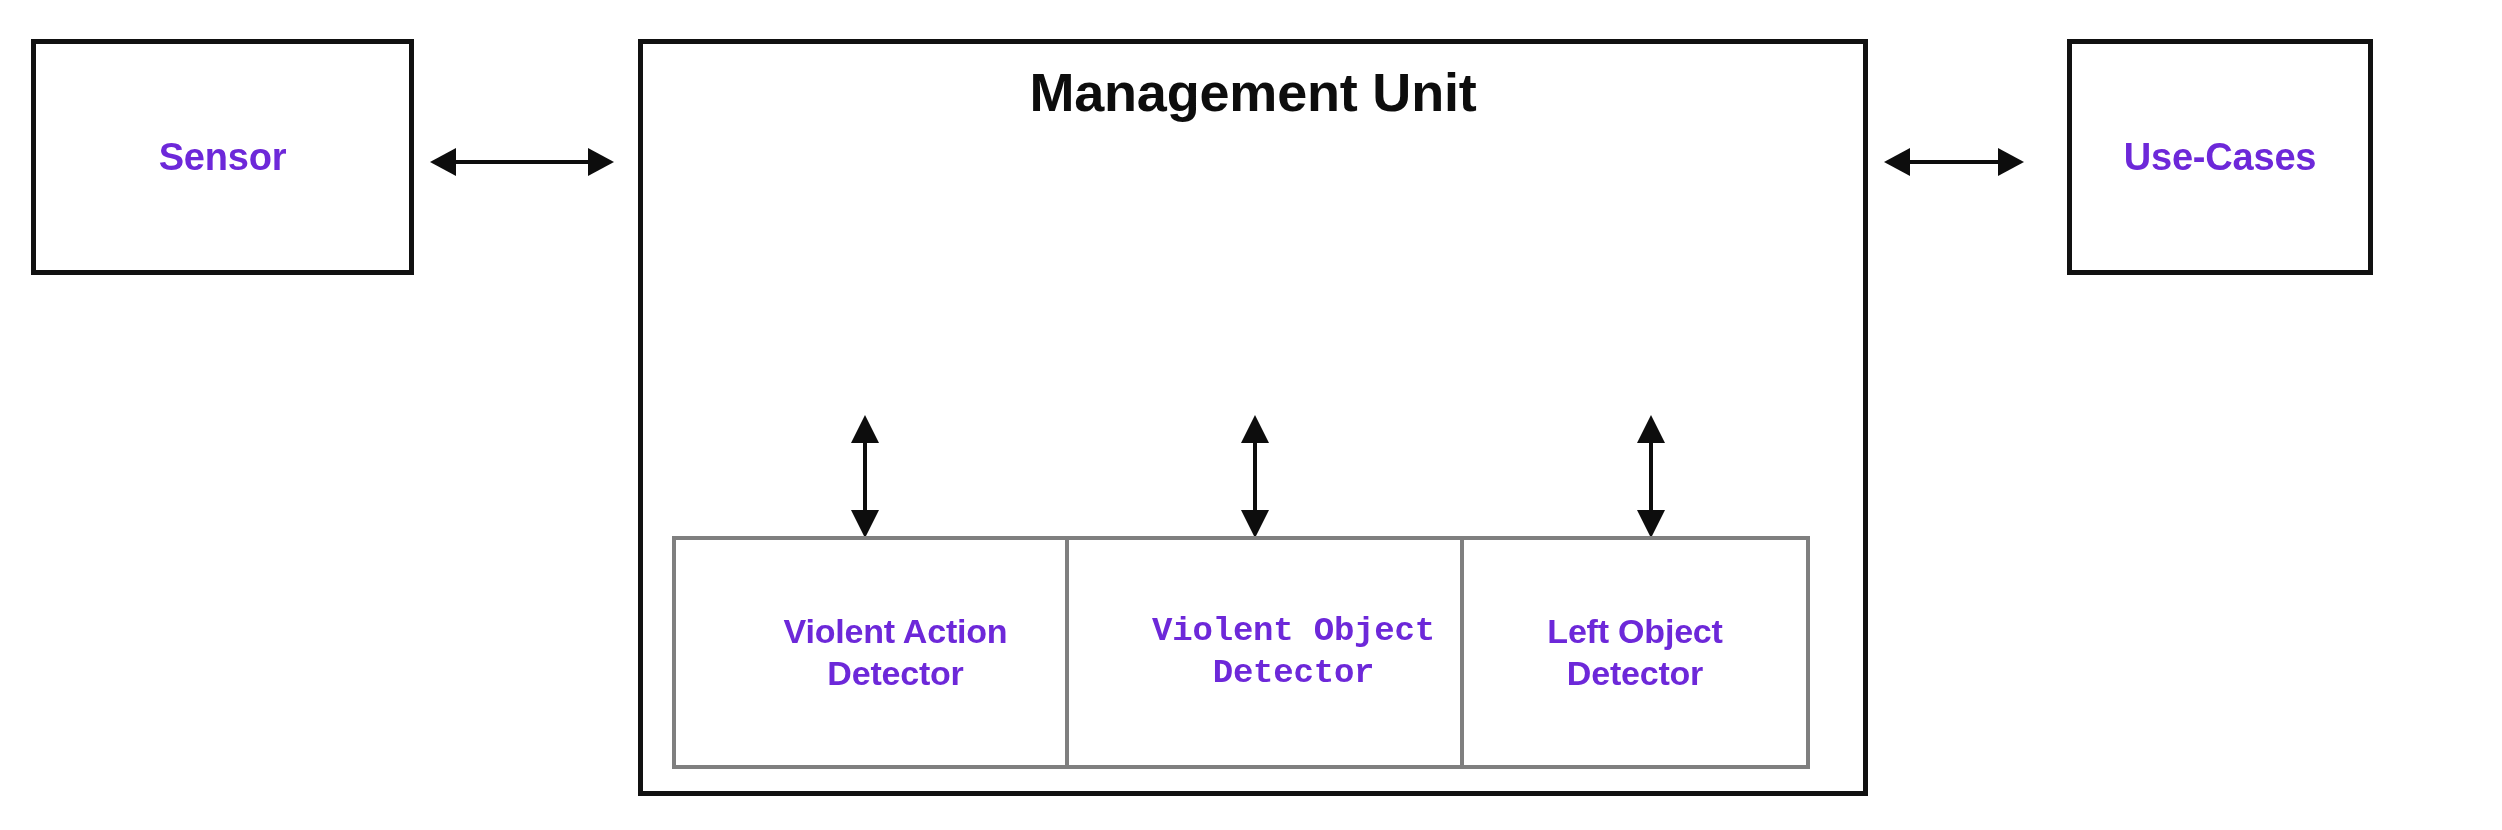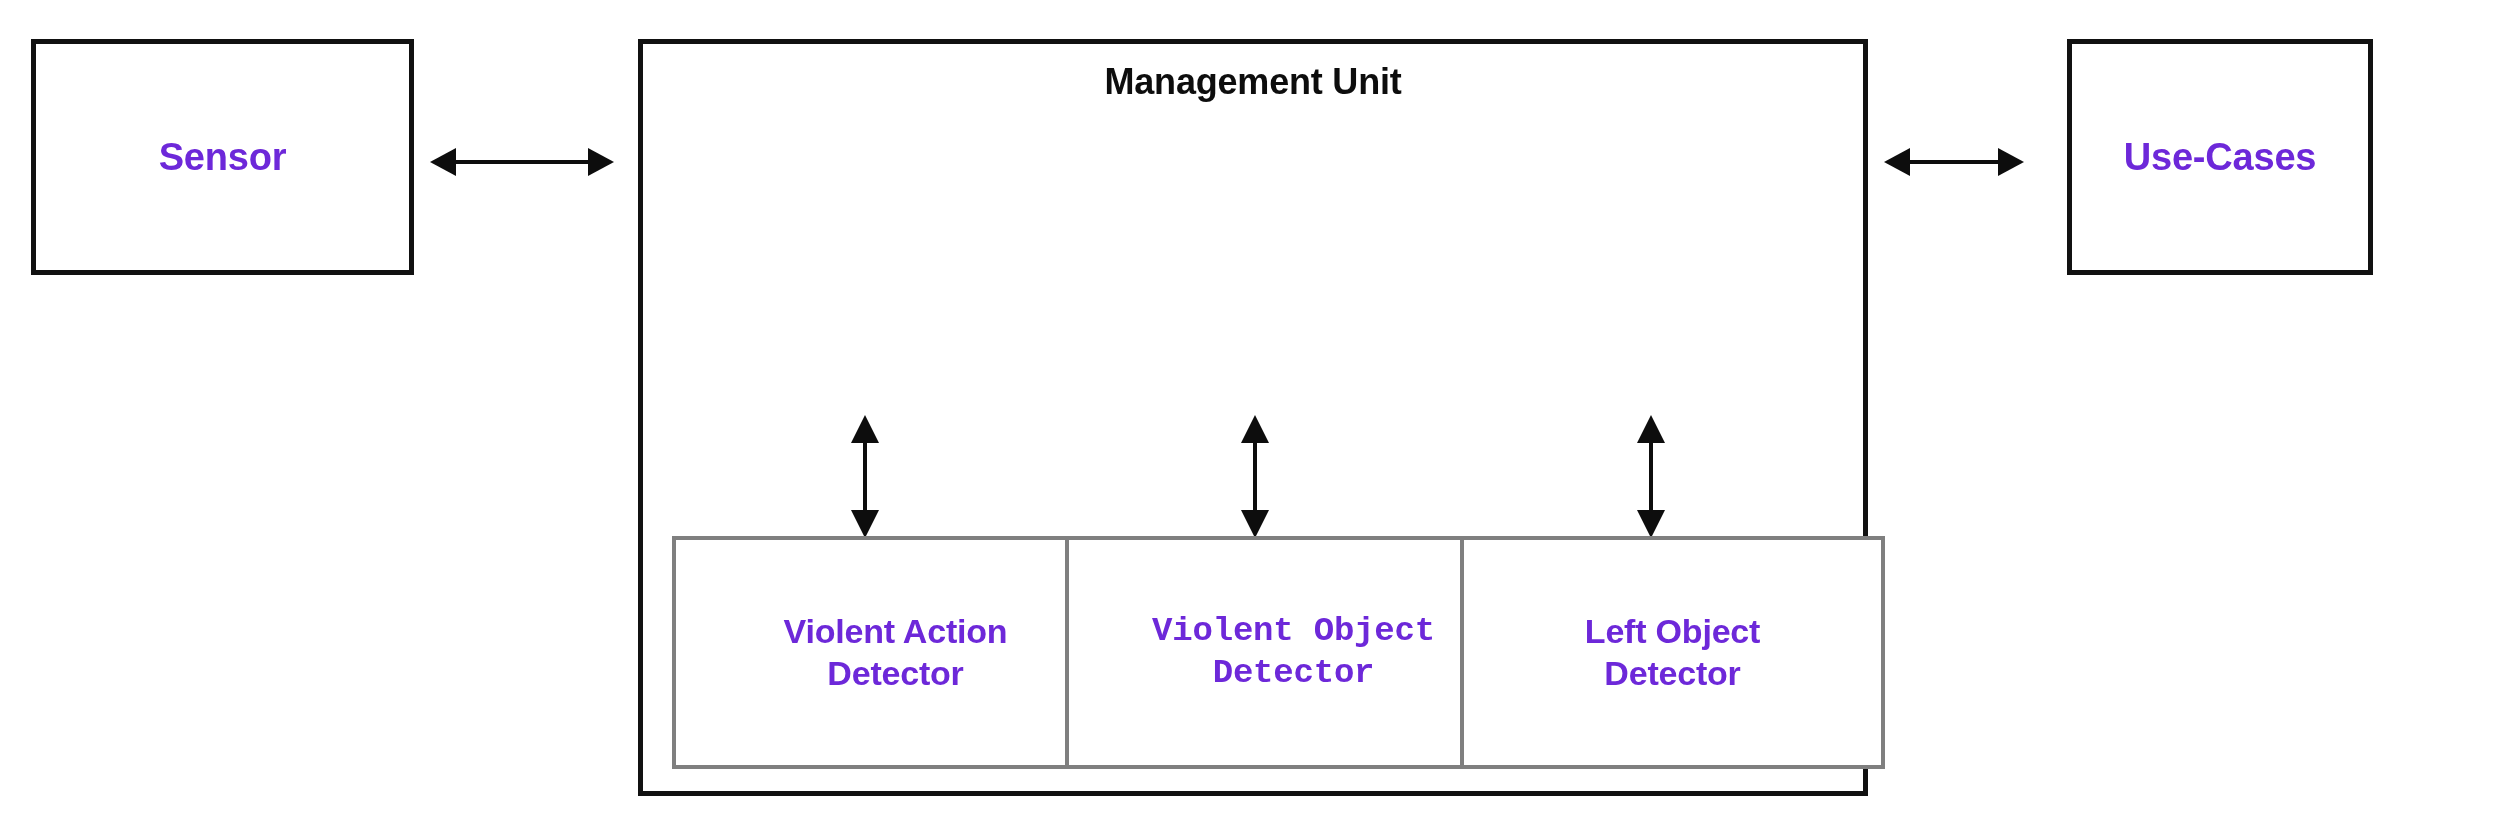--- a/index.html
+++ b/index.html
@@ -53,39 +53,39 @@
   }
   #usecases-label { font-size: 38px; }
 
   #management-box {
     left: 638px; top: 39px; width: 1230px; height: 757px;
     display: block;
   }
   #management-title {
     position: absolute;
     left: 0; right: 0; top: 17px;
-    font-size: 36px;
+    font-size: 54px;
     font-weight: bold;
     color: #0d0d0d;
     letter-spacing: -0.2px;
   }
 
   
   #computational-box {
     left: 145px; top: 139px; width: 930px; height: 233px;
   }
   #computational-label { font-size: 34px; }
 
   .detector-box {
     top: 492px;
     height: 233px;
   }
   #violent-action-box  { left: 29px;  width: 447px; }
   #violent-object-box  { left: 422px; width: 457px; font-family: Liberation Mono, monospace; }
-  #left-object-box     { left: 817px; width: 425px; }
+  #left-object-box     { left: 817px; width: 350px; }
   .detector-label { font-size: 34px; }
 
   
   .arrow-h, .arrow-v {
     position: absolute;
     overflow: visible;
   }
   .arrow-line {
     stroke: #0d0d0d;
     stroke-width: 4;

